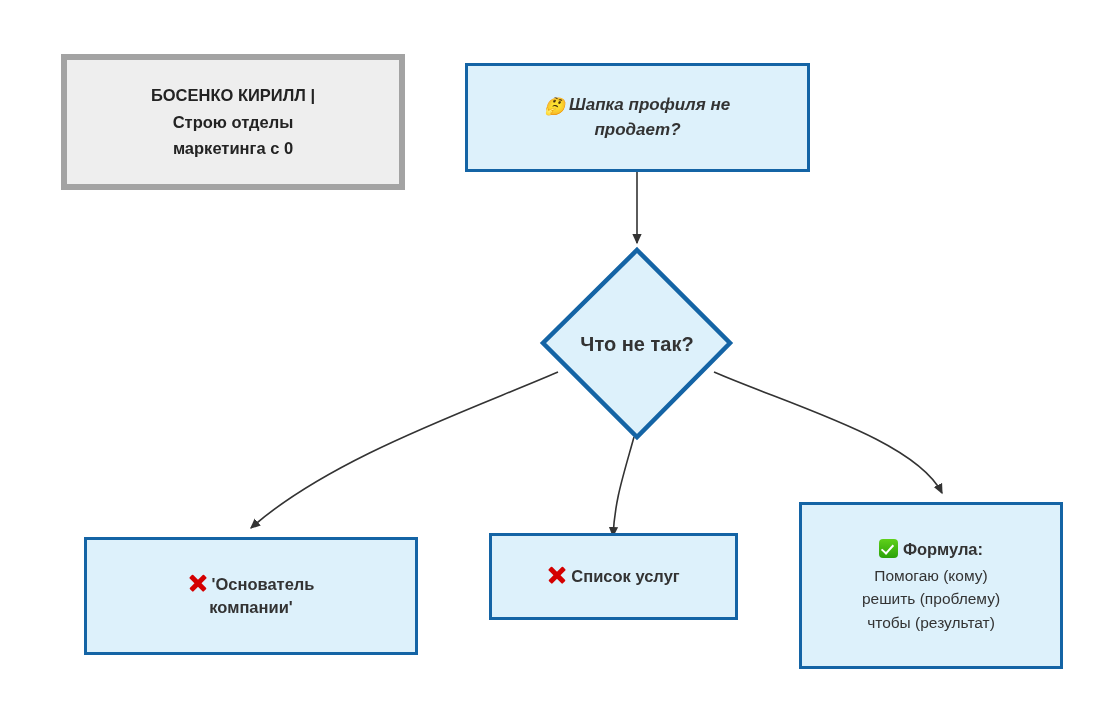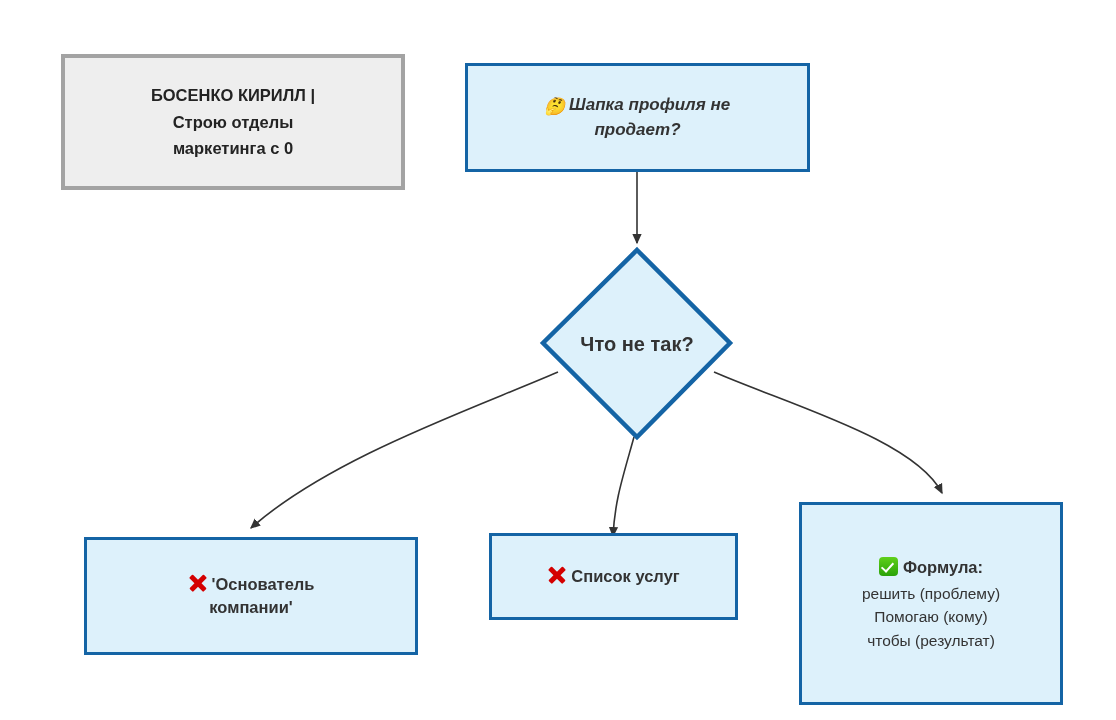--- a/index.html
+++ b/index.html
@@ -34,21 +34,21 @@
     align-items: center;
     justify-content: center;
     text-align: center;
   }
   .node-box {
     background: #ddf1fb;
     border: 3px solid #1464a5;
   }
   .node-title {
     background: #eeeeee;
-    border: 4px solid #a3a3a3;
+    border: 6px solid #a3a3a3;
   }
   .node-text {
     color: #333333;
     line-height: 1.42;
     padding: 0 10px;
   }
   .t-title {
     font-size: 16.5px;
     font-weight: bold;
     color: #232323;
@@ -187,24 +187,24 @@
   </div>
 
   <div class="node node-box" style="left:489px; top:533px; width:249px; height:87px;">
     <div class="node-text t-label">
       <div>
         <span class="xmark"></span><span>Список услуг</span>
       </div>
     </div>
   </div>
 
-  <div class="node node-box" style="left:799px; top:502px; width:264px; height:203px;">
+  <div class="node node-box" style="left:799px; top:502px; width:264px; height:167px;">
     <div class="node-text formula">
       <span class="f-head">
         <span class="checkmark"></span><span>Формула:</span>
       </span>
+      <div>Помогаю (кому)</div>
       <div>решить (проблему)</div>
-      <div>Помогаю (кому)</div>
       <div>чтобы (результат)</div>
     </div>
   </div>
 
 </div>
 
 </body></html>

